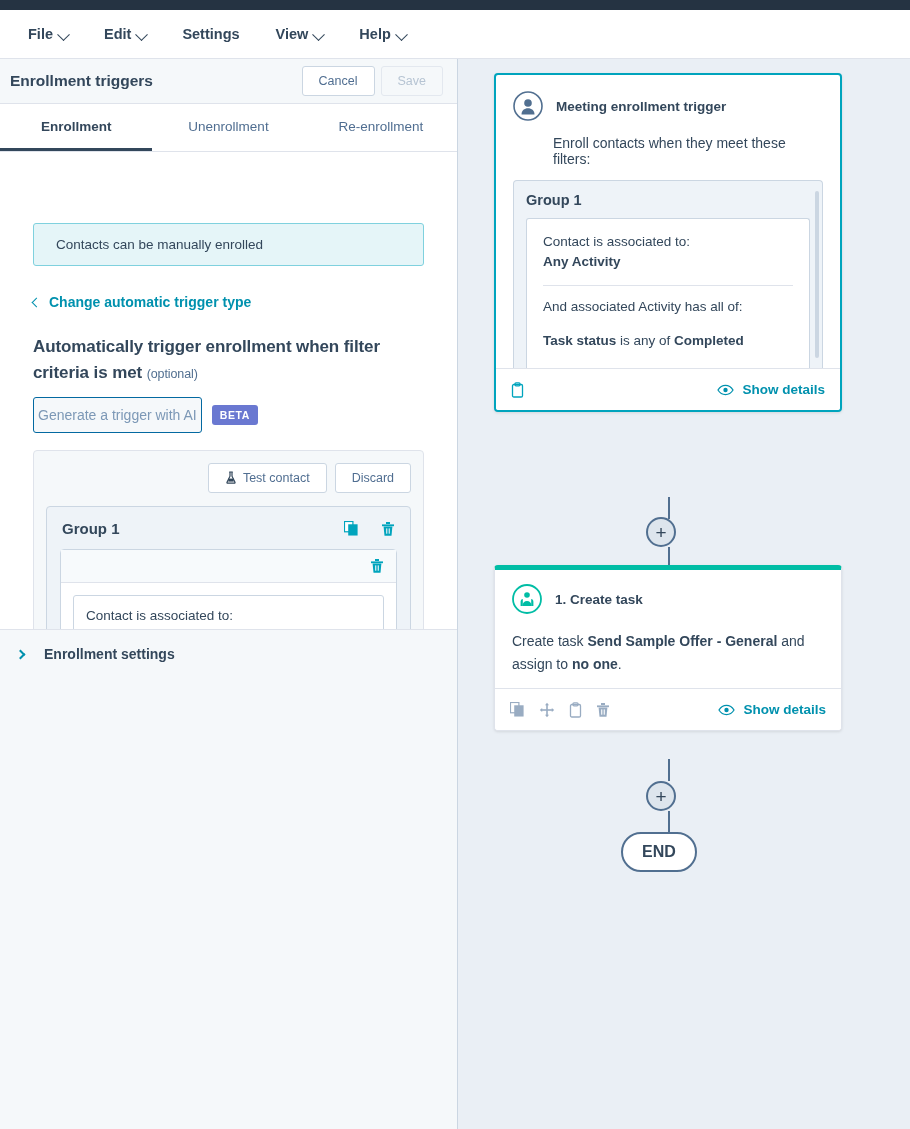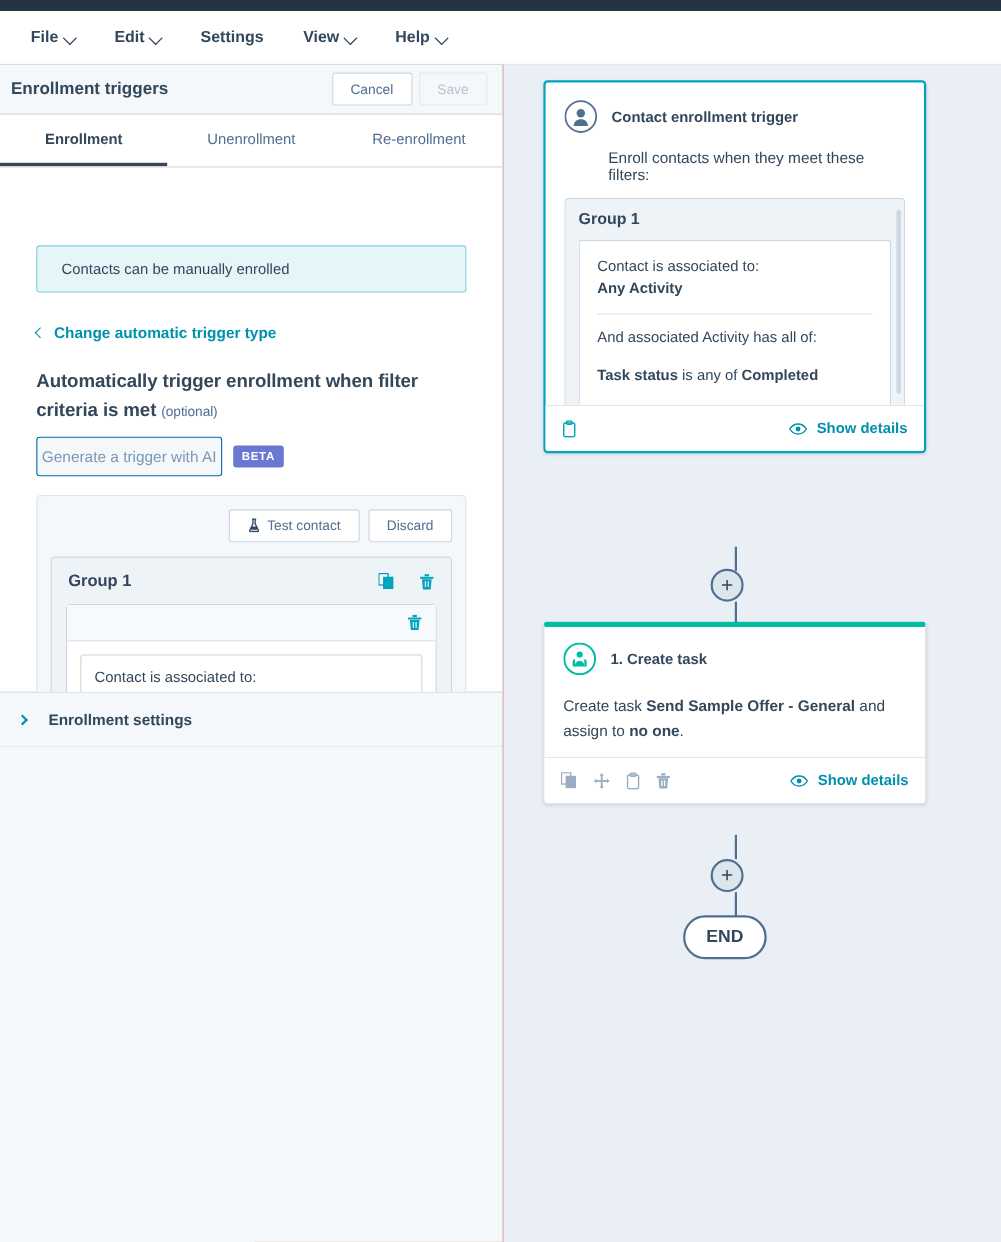--- a/index.html
+++ b/index.html
@@ -39,21 +39,21 @@
     border-bottom: 1.8px solid #33475b;
     transform: rotate(45deg) translate(-2px,-2px);
   }
 
   
   .split { display: flex; height: 1070px; }
 
   
   .left {
     width: 458px; height: 100%;
-    background: #c2410c;
+    background: #d946ef;
     border-right: 1px solid #cbd6e2;
     display: flex; flex-direction: column;
     position: relative;
   }
   .panel-head {
     height: 45px;
     background: #f5f8fa;
     border-bottom: 1px solid #dfe3eb;
     display: flex; align-items: center;
     padding: 0 14px 0 10px;
@@ -433,21 +433,21 @@
     <div class="right">
 
       <div class="node trigger">
         <div class="node-inner">
           <div class="node-title-row">
             <svg width="30" height="30" viewBox="0 0 30 30">
               <circle cx="15" cy="15" r="14" fill="#ffffff" stroke="#516f90" stroke-width="1.6"></circle>
               <circle cx="15" cy="12" r="3.8" fill="#516f90"></circle>
               <path d="M8.5 23.5c0-4 3-6.2 6.5-6.2s6.5 2.2 6.5 6.2z" fill="#516f90"></path>
             </svg>
-            <span class="node-title">Contact enrollment trigger</span>
+            <span class="node-title">Meeting enrollment trigger</span>
           </div>
           <div class="node-sub">Enroll contacts when they meet these filters:</div>
 
           <div class="mini-group">
             <div class="mini-group-title">Group 1</div>
             <div class="mini-white">
               <div class="mini-line">Contact is associated to:</div>
               <div class="mini-line bold">Any Activity</div>
               <div class="mini-divider"></div>
               <div class="mini-line">And associated Activity has all of:</div>

